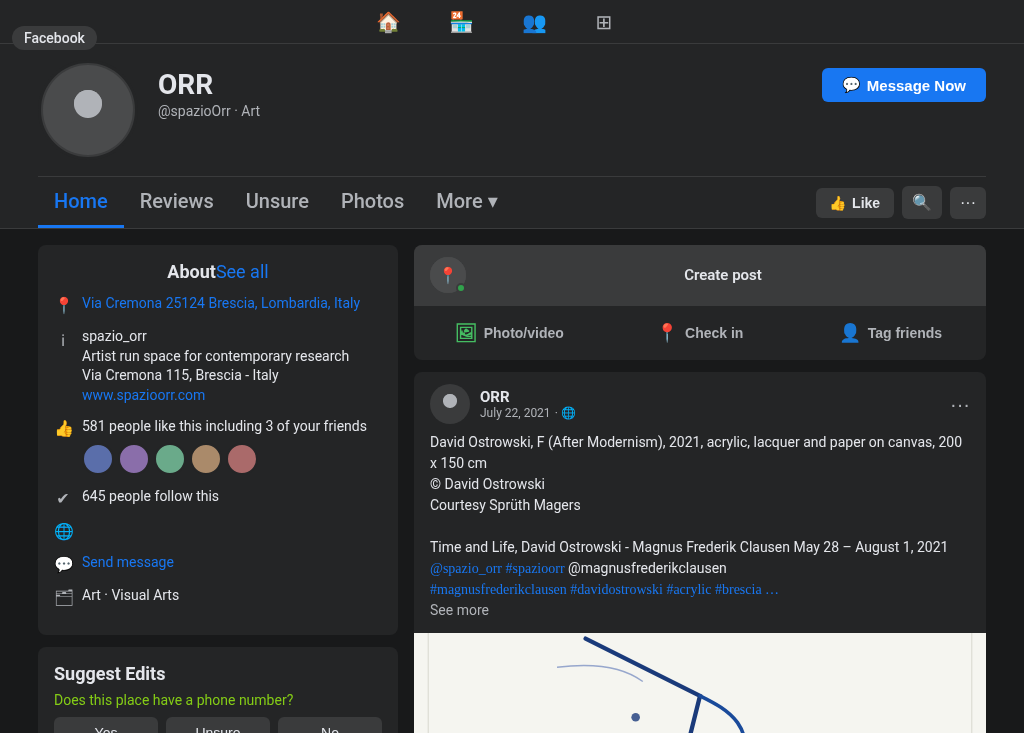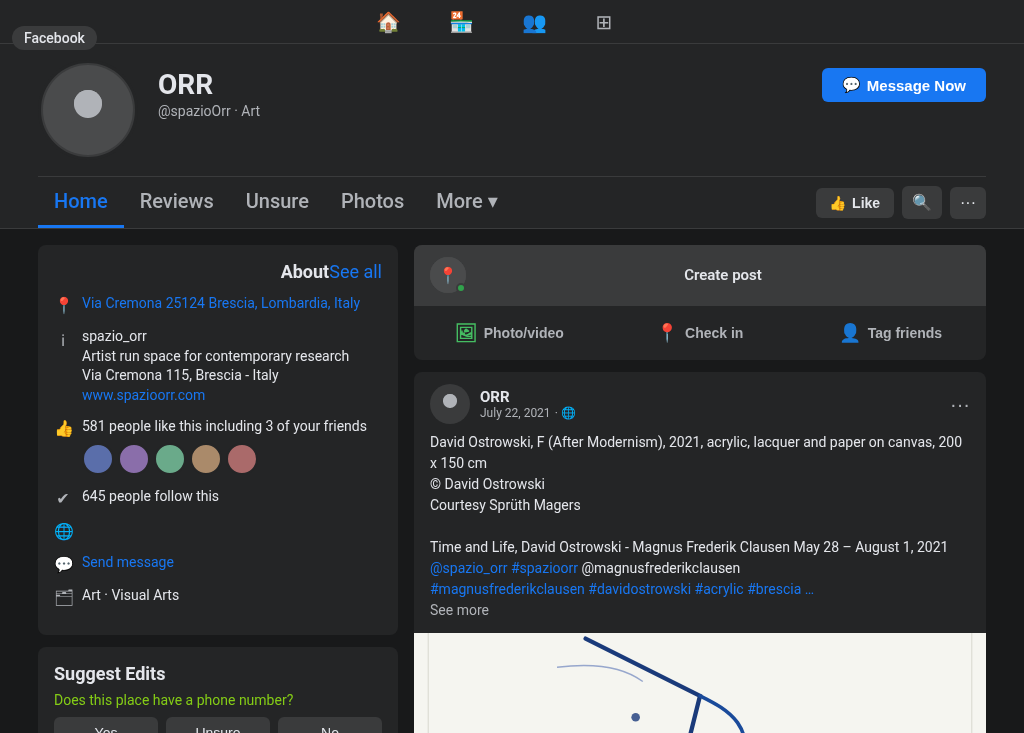--- a/index.html
+++ b/index.html
@@ -187,21 +187,21 @@
     .left-col { display: flex; flex-direction: column; gap: 12px; }
 
     .card {
       background: #242526;
       border-radius: 8px;
       padding: 16px;
     }
     .card-header {
       display: flex;
       align-items: center;
-      justify-content: flex-end;
+      justify-content: center;
       margin-bottom: 12px;
     }
     .card-title {
       font-size: 18px;
       font-weight: 700;
       color: #e4e6eb;
     }
     .see-all {
       color: #1877f2;
       cursor: pointer;
@@ -377,21 +377,21 @@
       color: #b0b3b8;
       font-size: 20px;
       cursor: pointer;
     }
     .post-text {
       padding: 0 16px 12px;
       font-size: 14px;
       color: #e4e6eb;
       line-height: 1.5;
     }
-    .post-text .hashtag { color: #1877f2; }
+    .post-text .hashtag { color: #1877f2; font-family: Liberation Serif, serif; }
     .post-text .see-more { color: #b0b3b8; cursor: pointer; }
     .post-image {
       width: 100%;
       background: #f5f5f0;
       min-height: 220px;
       display: flex;
       align-items: center;
       justify-content: center;
       overflow: hidden;
     }

